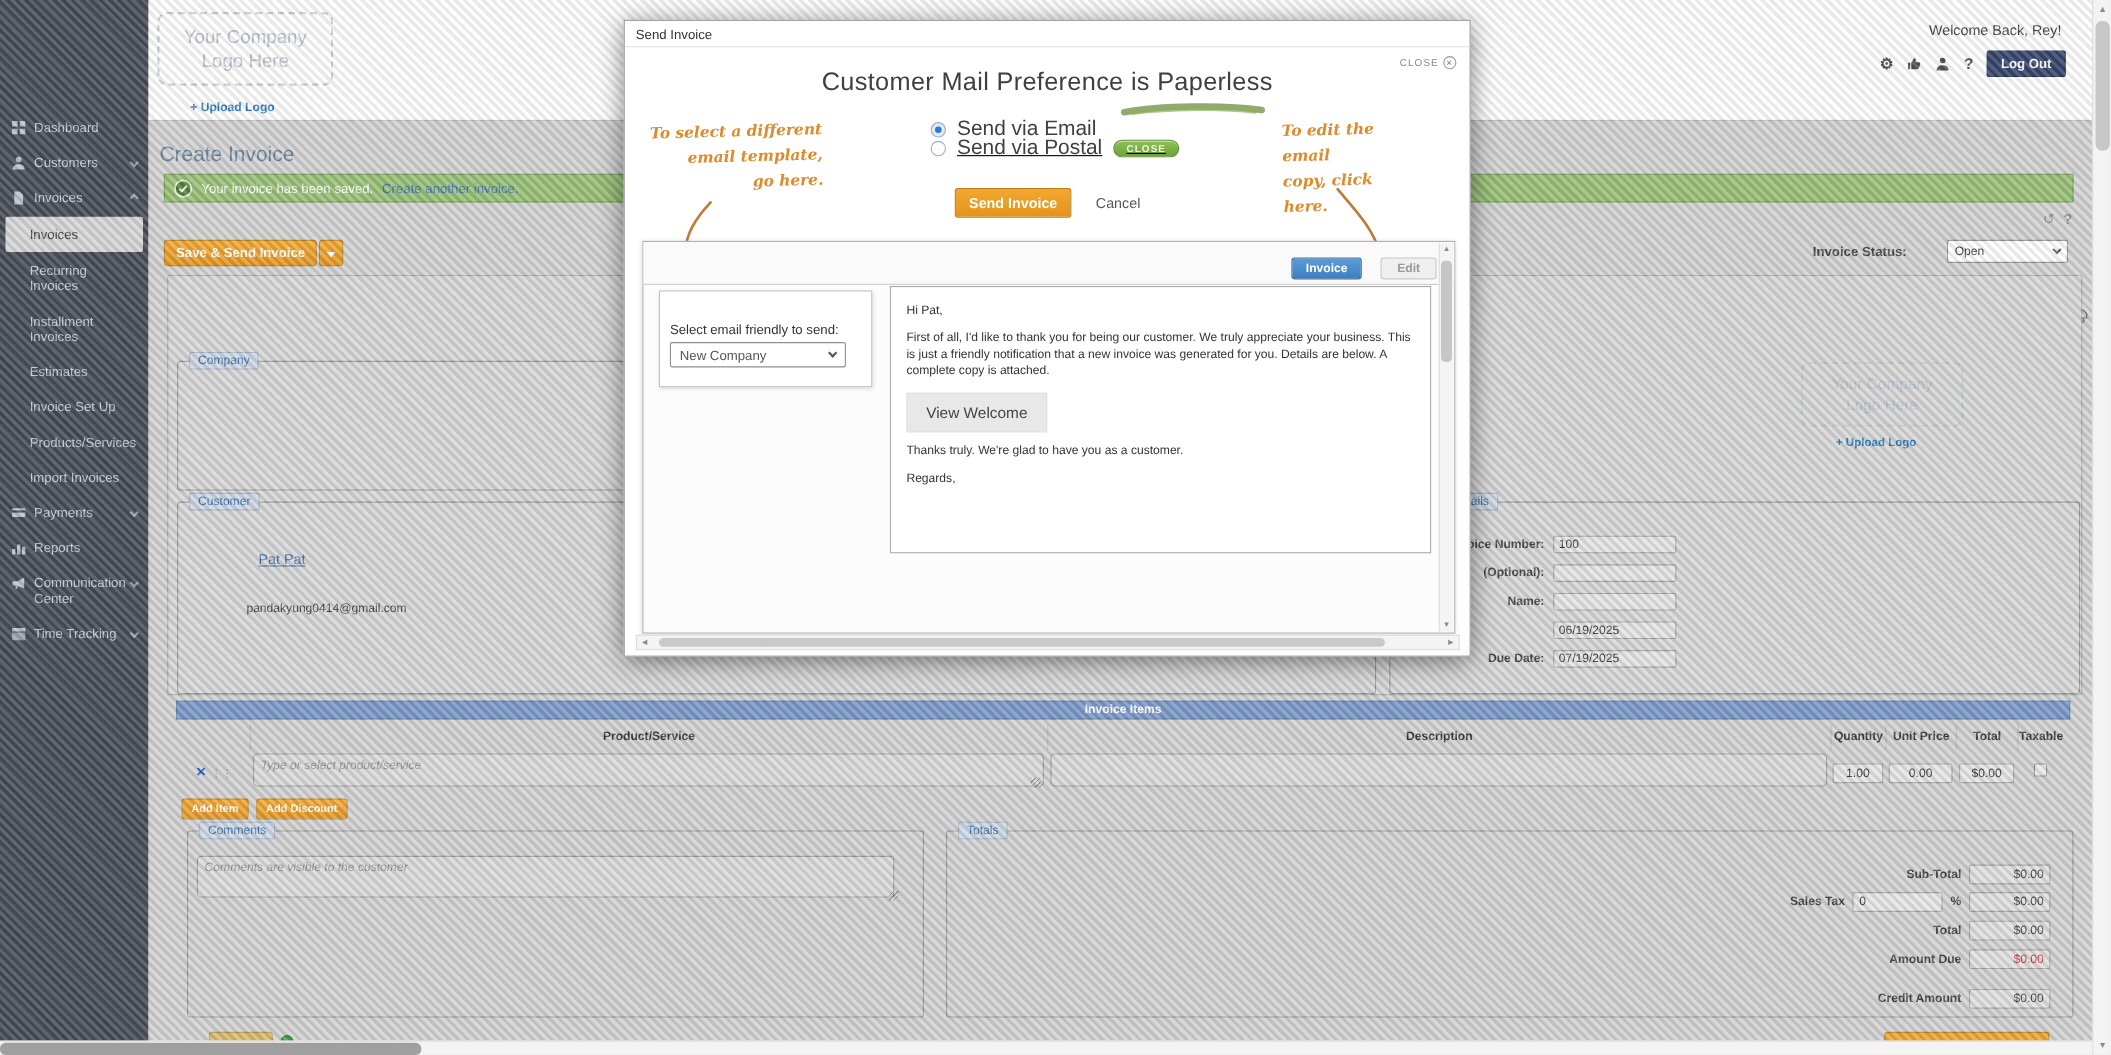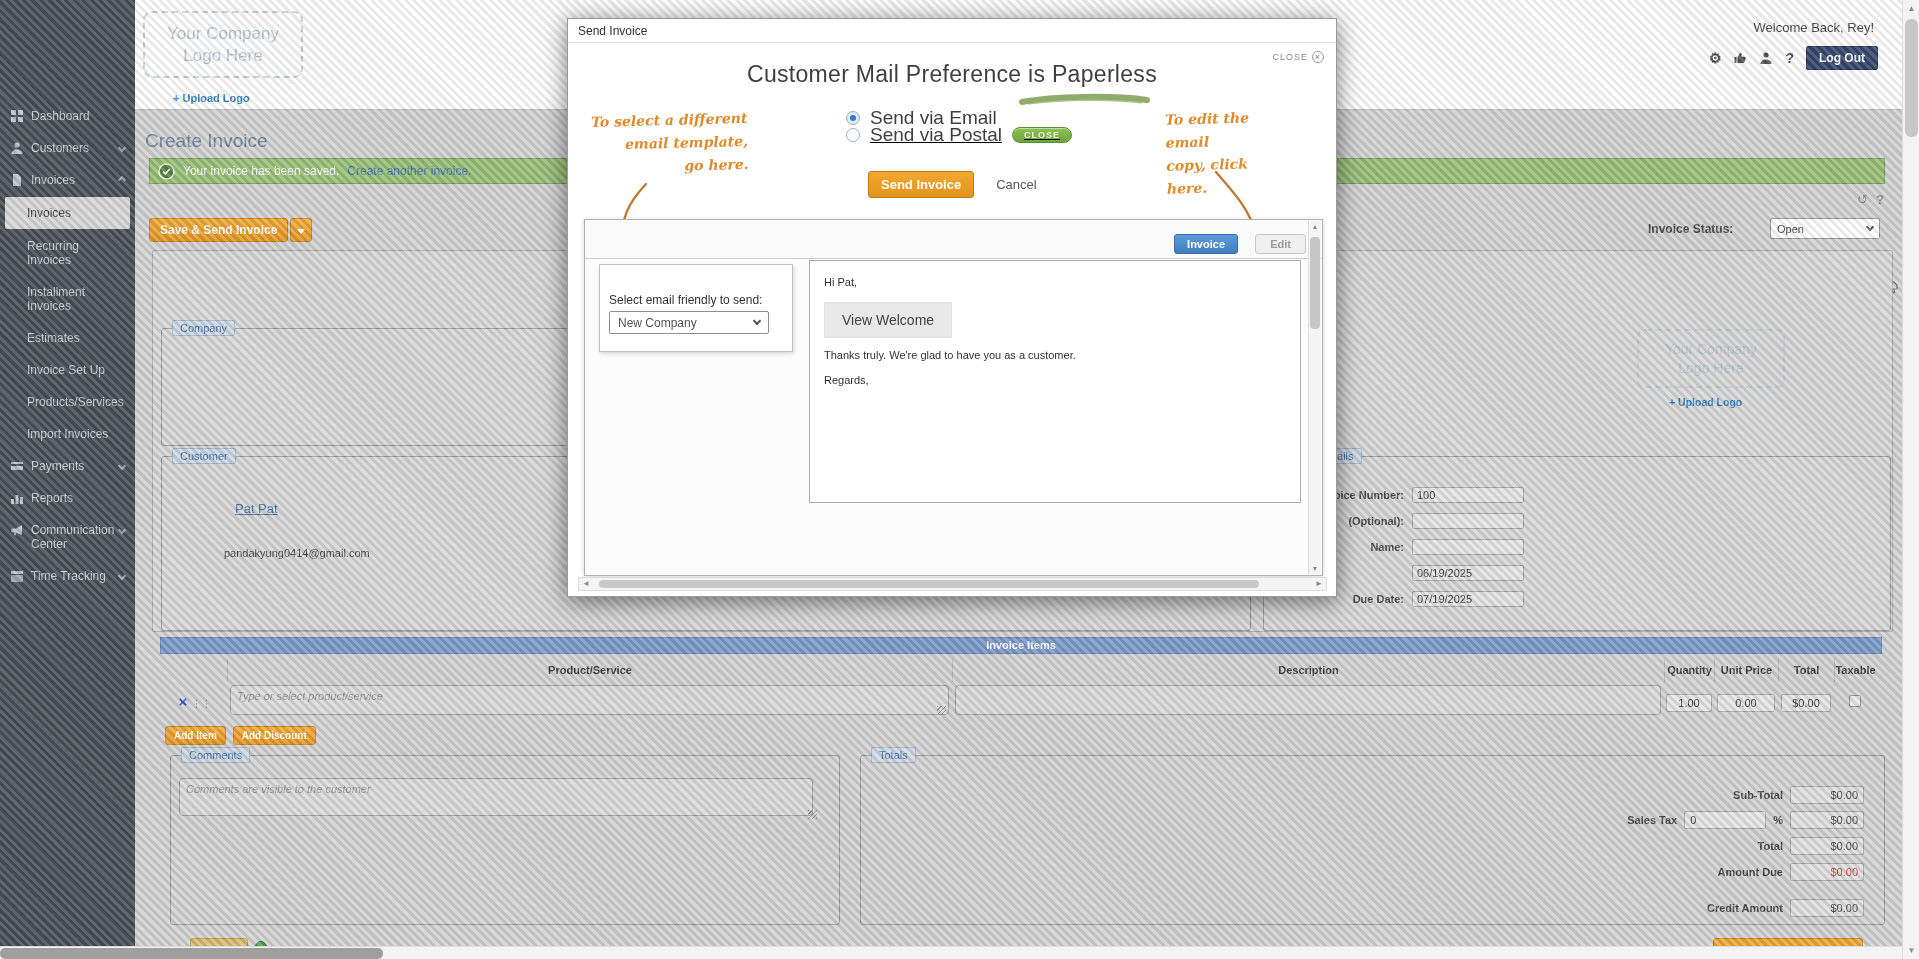--- a/index.html
+++ b/index.html
@@ -455,20 +455,21 @@
     <div class="tplbox">
       <span class="lab">Select email friendly to send:</span>
       <div class="tplsel">
         <span>New Company</span>
         <span class="chev" style="border-color:#555; margin-top:-4px;"></span>
       </div>
     </div>
 
     <div class="emailbox">
       <p>Hi Pat,</p>
+      <p class="para">First of all, I'd like to thank you for being our customer. We truly appreciate your business. This is just a friendly notification that a new invoice was generated for you. Details are below. A complete copy is attached.</p>
       <span class="viewbtn">View Welcome</span>
       <p class="para">Thanks truly. We're glad to have you as a customer.</p>
       <p class="para">Regards,</p>
     </div>
   </div>
 
   <div class="msb-h">
     <span class="arr" style="left:3px;">◄</span>
     <span class="thumb"></span>
     <span class="arr" style="right:3px;">►</span>

